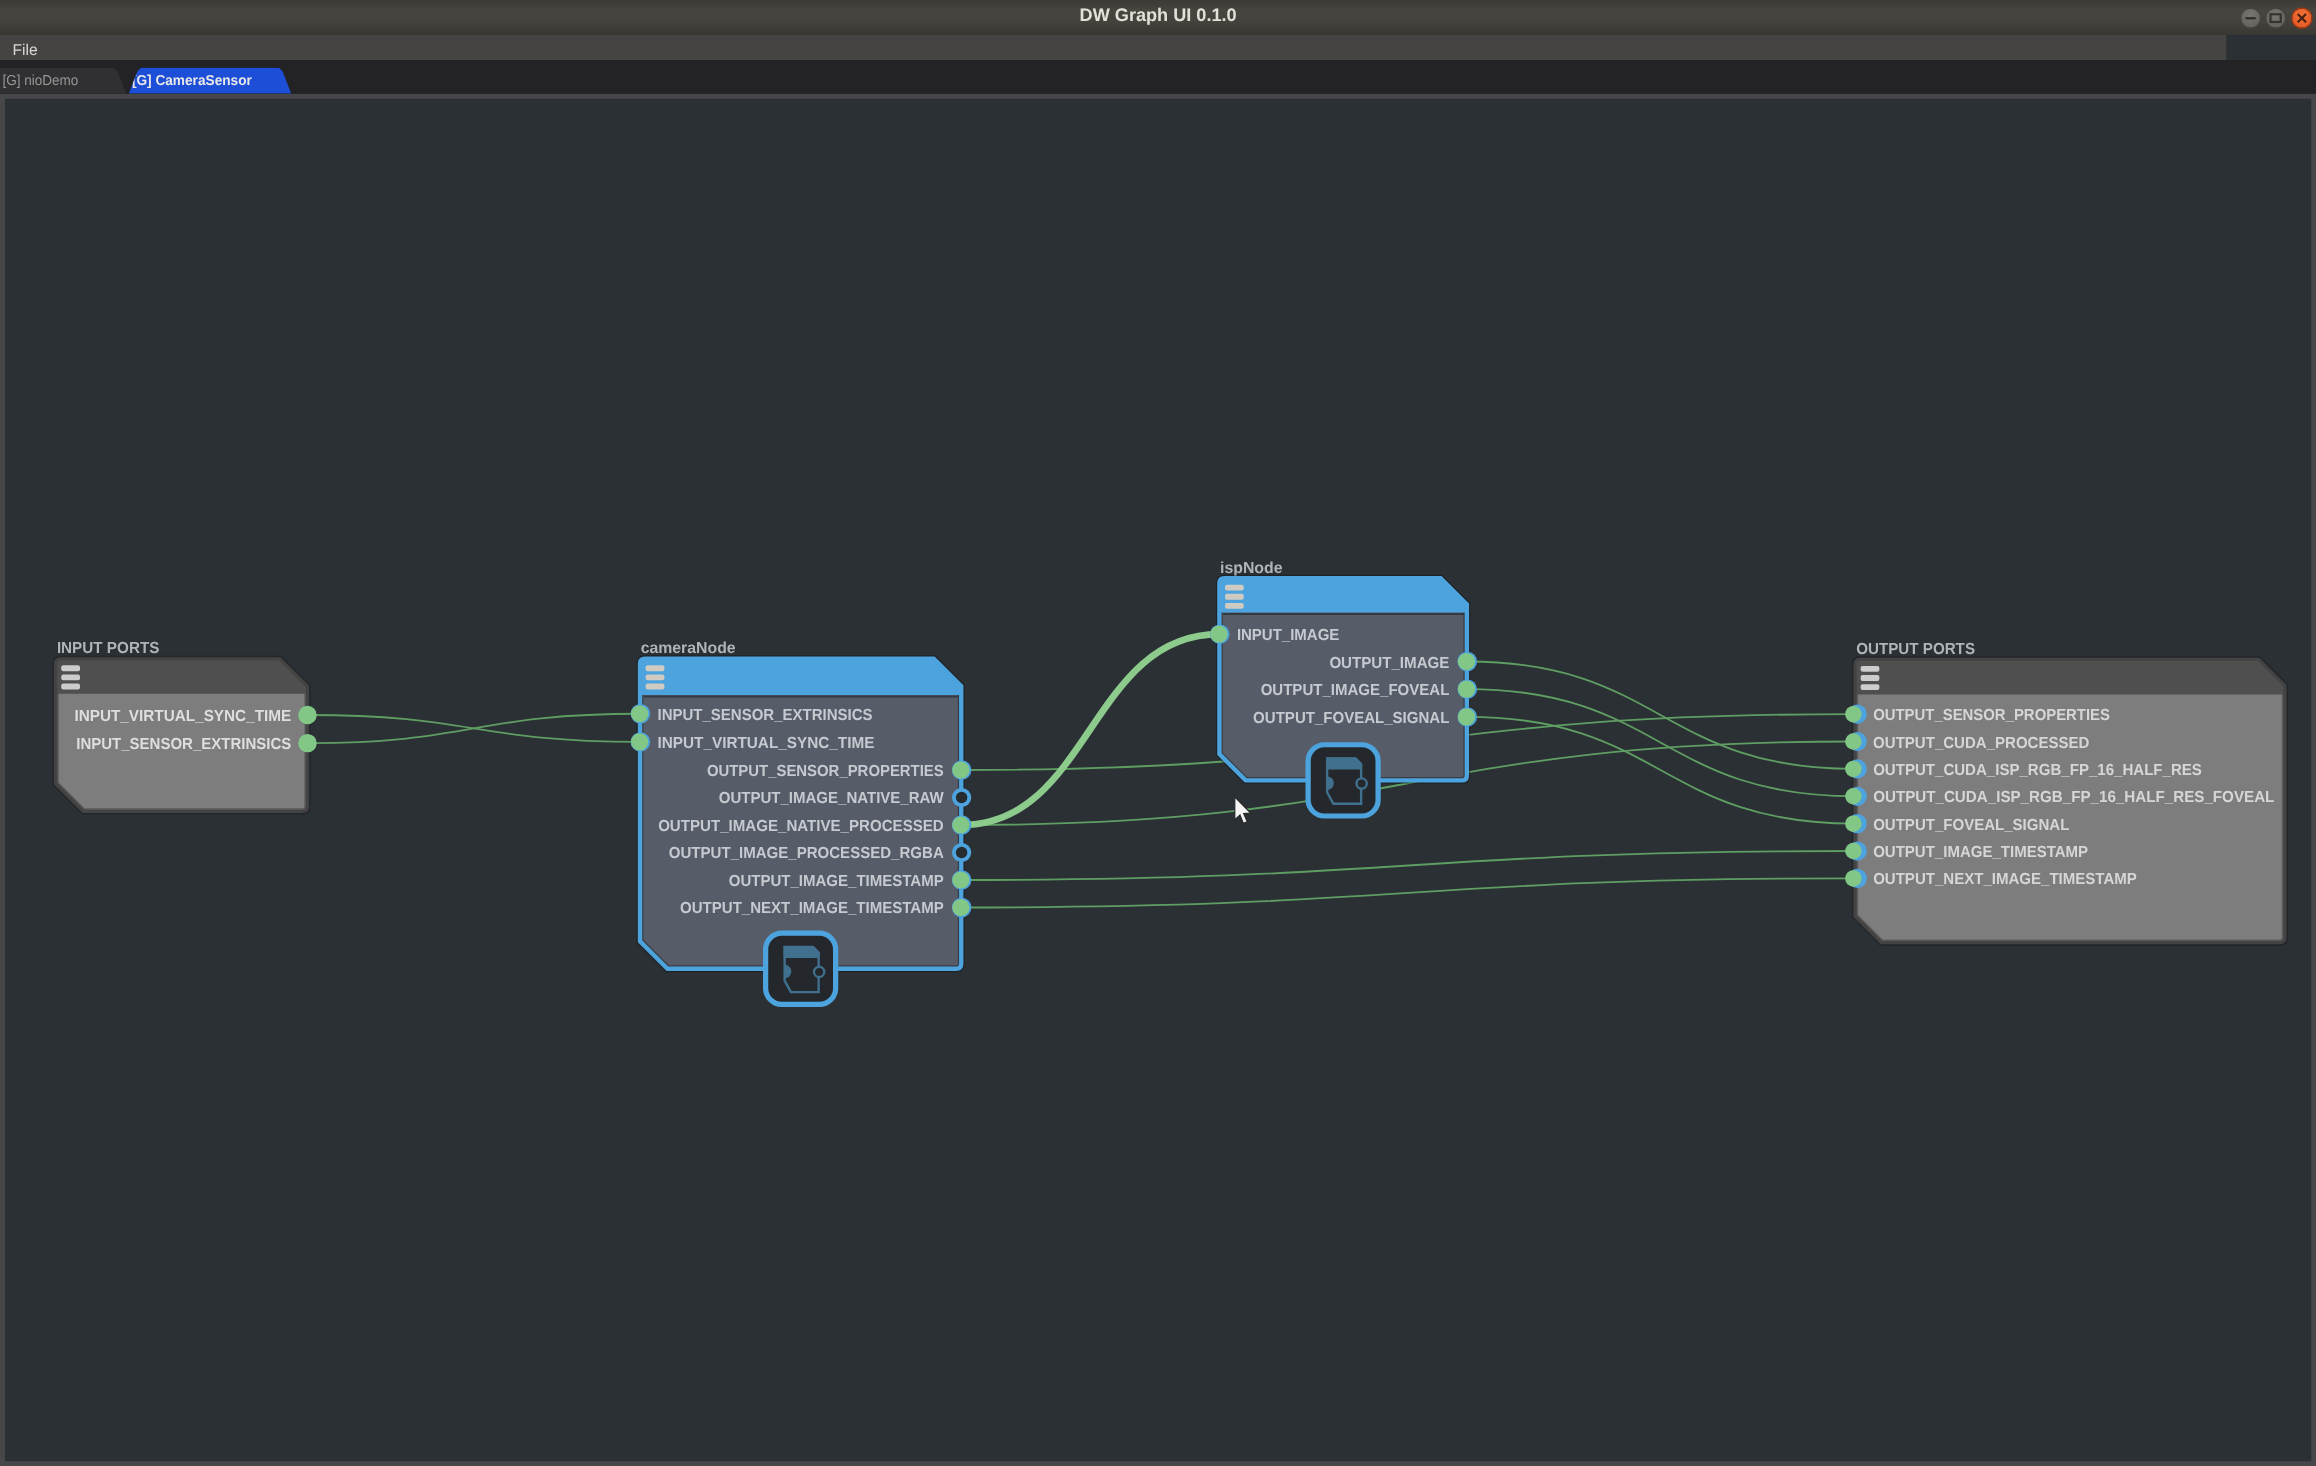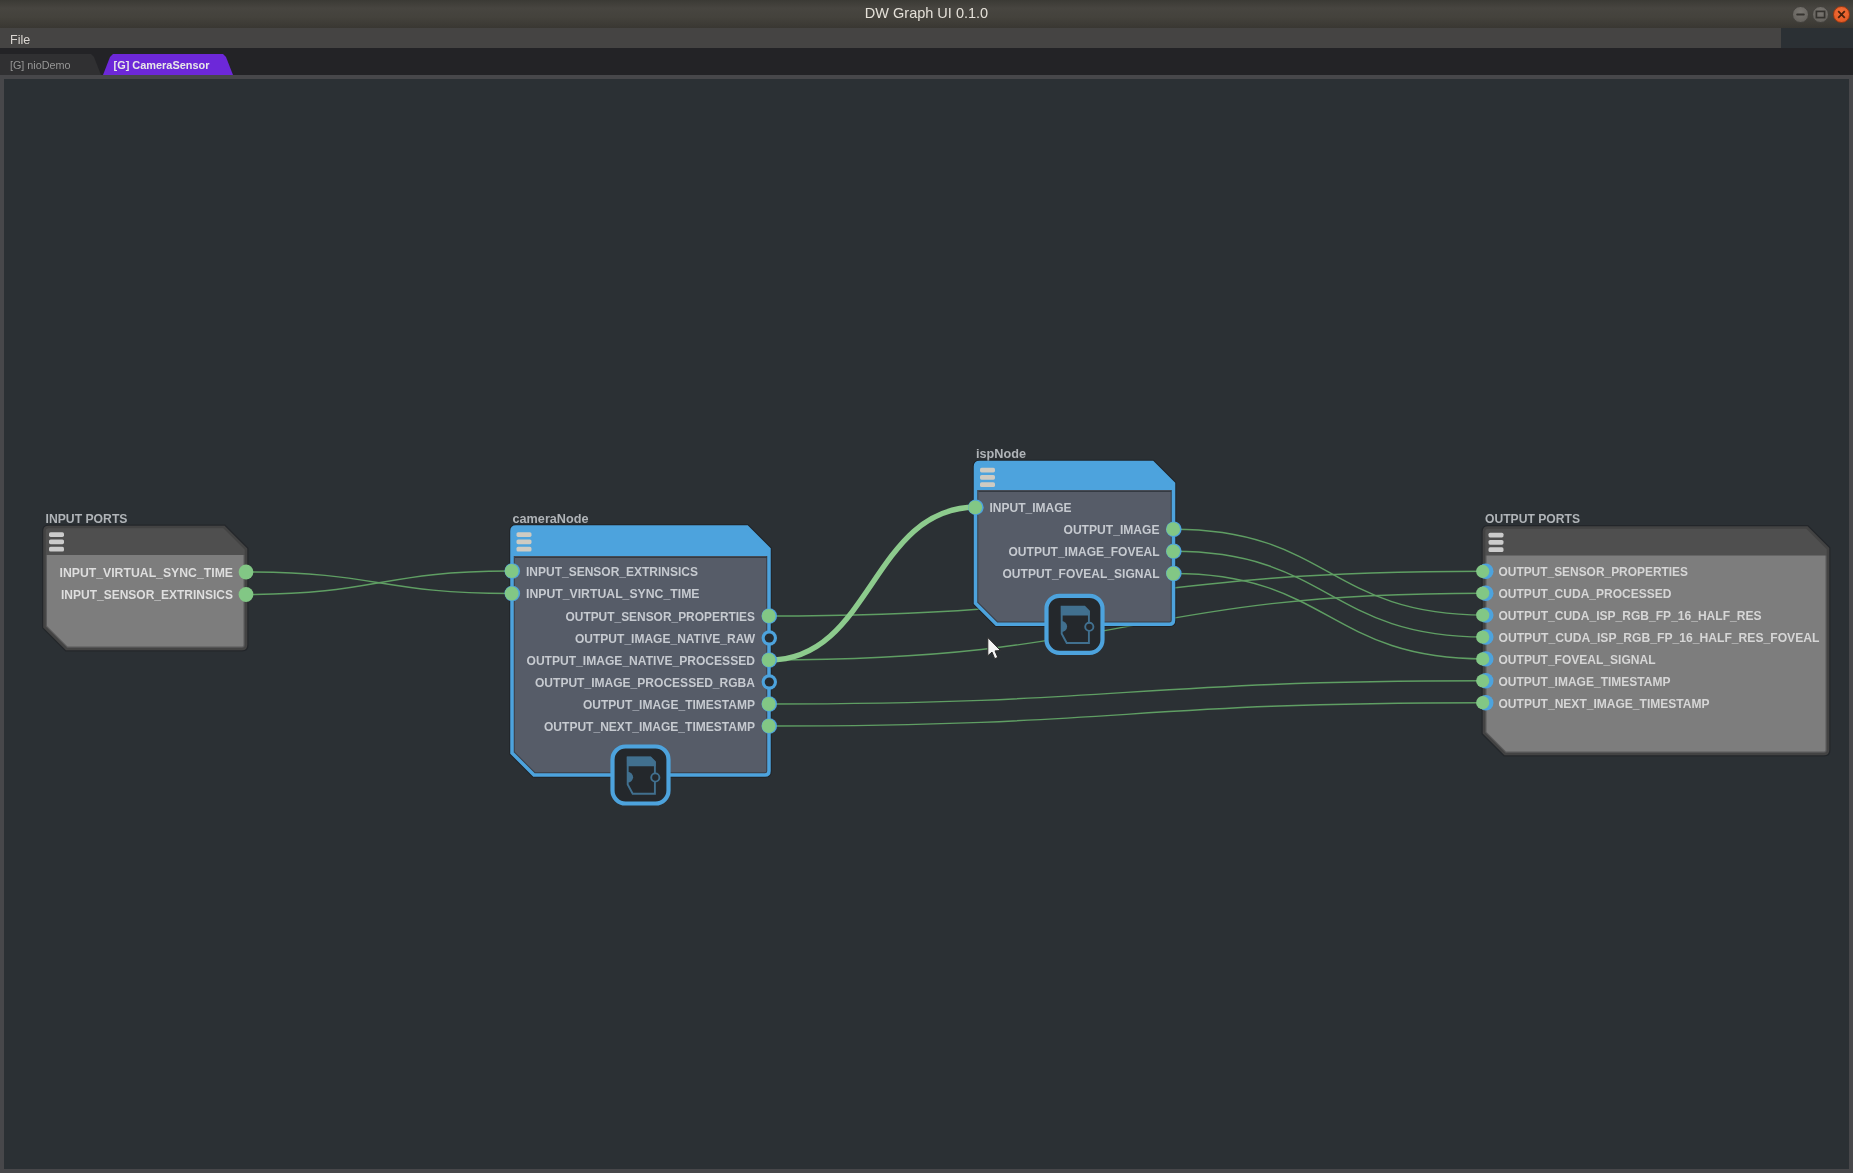--- a/index.html
+++ b/index.html
@@ -1,24 +1,24 @@
 <!DOCTYPE html>
 <html><head><meta charset="utf-8"><title>DW Graph UI 0.1.0</title>
 <style>
   * { margin:0; padding:0; box-sizing:border-box; }
   html,body { width:1853px; height:1173px; overflow:hidden; background:#2b3034; font-family:"Liberation Sans",sans-serif; }
   .titlebar { position:absolute; left:0; top:0; width:1853px; height:28px;
      background:linear-gradient(#3b3a35 0%, #474540 30%, #44423c 62%, #393732 100%); }
   .title { position:absolute; top:5px; width:100%; text-align:center; color:#e4e0d8;
-     font-size:14.5px; font-weight:normal; }
+     font-size:14.5px; font-weight:bold; }
   .wbtn { position:absolute; top:5.5px; width:17px; height:17px; border-radius:50%; }
   .menubar { position:absolute; left:0; top:28px; width:1781px; height:19.5px; background:#454443; }
   .menubar span { position:absolute; left:10px; top:5px; color:#dad6d1; font-size:12.5px; }
   .tabstrip { position:absolute; left:0; top:47.5px; width:1853px; height:27.5px; background:#232326; }
-  .tab { position:absolute; bottom:0; height:21px; text-align:center; line-height:22px; }
+  .tab { position:absolute; bottom:0; height:21px; line-height:22px; }
   .frame { position:absolute; left:0; top:75px; width:1853px; height:1098px; background:#47474a; }
   .canvas { position:absolute; left:4px; top:79px; width:1845px; height:1090px; background:#2b3034; }
 </style></head>
 <body>
 <div class="frame"></div>
 <div class="canvas"></div>
 <svg width="1853" height="1173" viewBox="0 0 1853 1173" style="position:absolute;left:0;top:0;">
 <g fill="none" stroke="#5f9e63" stroke-width="1.45">
 <path d="M 246 572 C 379.0 572 379.0 593.5 512 593.5"></path>
 <path d="M 246 594.5 C 379.0 594.5 379.0 571 512 571"></path>
@@ -151,15 +151,15 @@
         <path d="M4.2 4.2 L10.8 10.8 M10.8 4.2 L4.2 10.8" stroke="#49210c" stroke-width="1.8"></path>
       </svg>
   </div>
 </div>
 <div class="menubar">
     <span>File</span>
   </div>
 <div class="tabstrip">
   <div class="tab" style="left:0;width:101px;background:#303032;color:#969696;font-size:11.5px;
      clip-path:polygon(0 100%, 0 0, 91px 0, 94px 3px, 101px 100%);padding-right:20px;"><span style="display:inline-block;transform:scaleX(0.94);transform-origin:center;">[G] nioDemo</span></div>
-  <div class="tab" style="left:103px;width:130px;background:#6d28d9;color:#e8e8e8;font-size:11.5px;font-weight:bold;
+  <div class="tab" style="left:103px;width:130px;background:#1d4ed8;color:#e8e8e8;font-size:11.5px;font-weight:bold;
      clip-path:polygon(0 100%, 7px 3px, 10px 0, 120px 0, 123px 3px, 130px 100%);padding-right:14px;"><span style="display:inline-block;transform:scaleX(0.95);transform-origin:center;">[G] CameraSensor</span></div>
 </div>
 
 </body></html>

